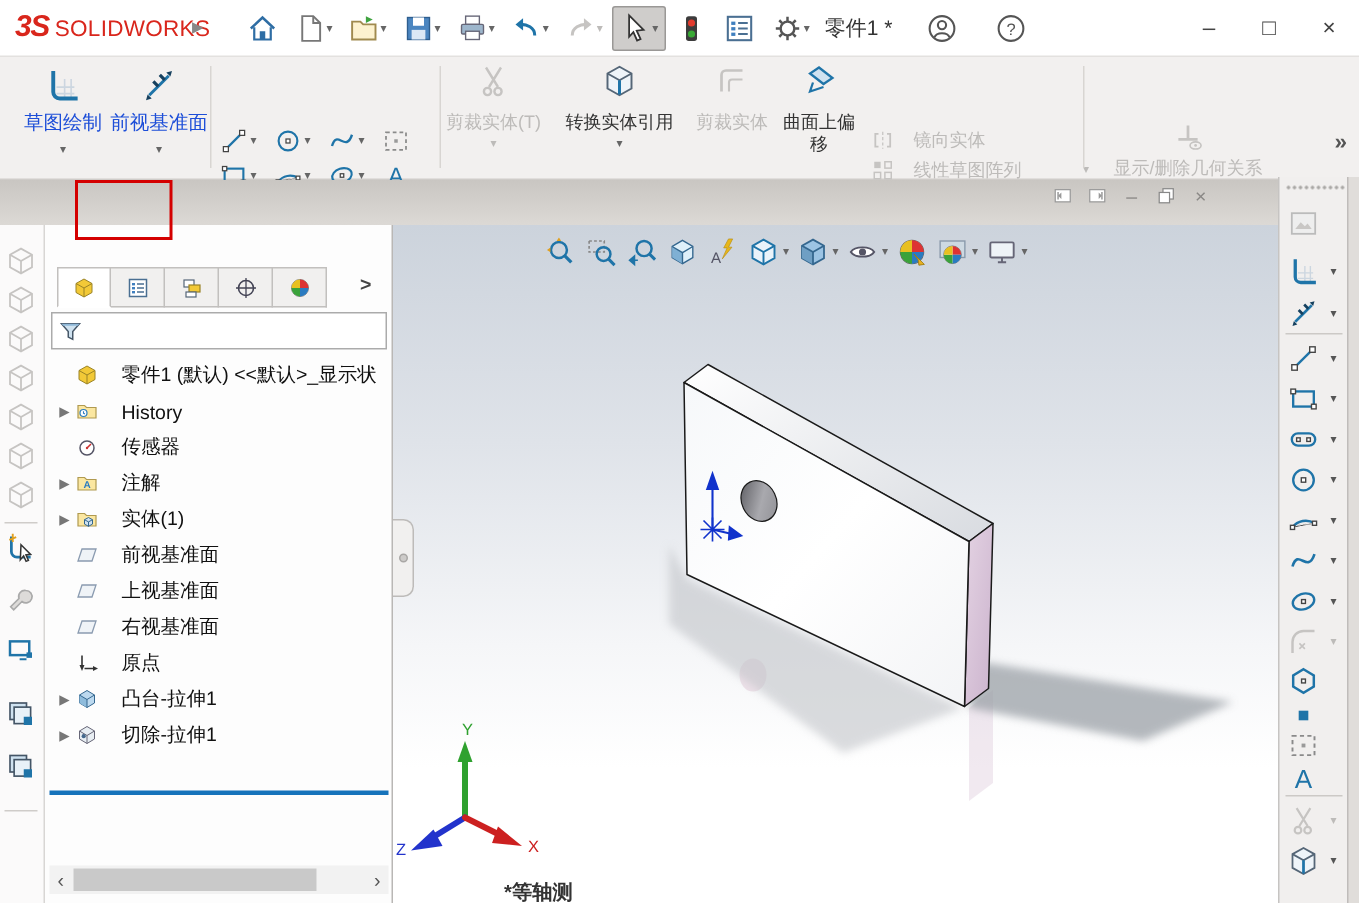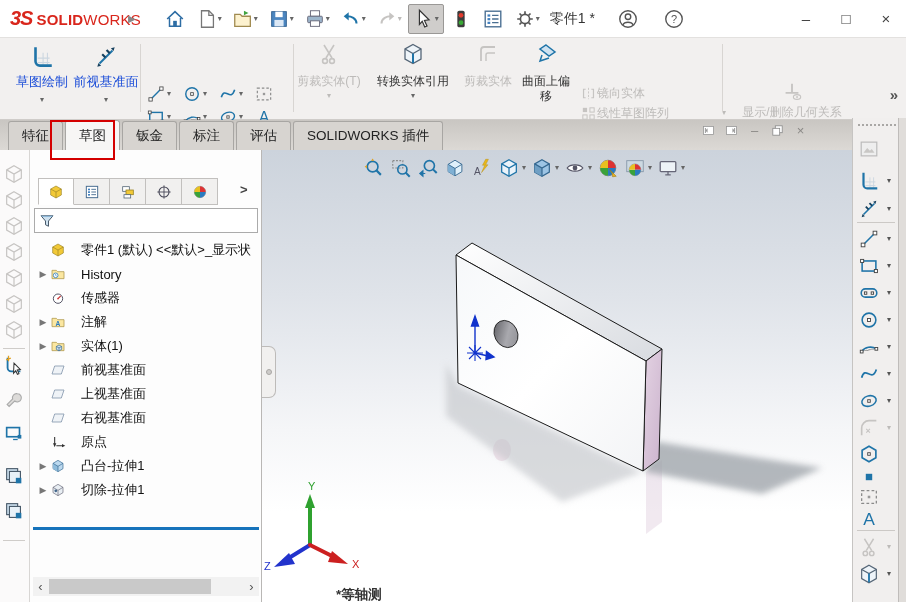--- a/index.html
+++ b/index.html
@@ -8,21 +8,21 @@
 .ic{width:22px;height:22px;display:inline-block;vertical-align:middle;flex:none}
 .ic16{width:16px;height:16px}
 .blue{color:#1f74a8}.dis{color:#c6c4c2!important}
 .dis .lbl,.dis .dd{color:#bdbbb9!important}
 .dd{font-size:8px;color:#666;line-height:1}
 
 #titlebar{position:absolute;left:0;top:0;width:906px;height:38px;background:#fff;border-bottom:1px solid #e3e1df;display:flex;align-items:center}
 #logo{display:flex;align-items:baseline;gap:4px;padding-left:10px;width:128px;flex:none}
 #brandmark{font-style:italic;font-weight:bold;font-size:20px;color:#d9261c;letter-spacing:-1px}
 #brandtext{font-size:15px;color:#d9261c;letter-spacing:.2px}
-#brandtext b{font-weight:bold}
+#brandtext b{font-weight:normal}
 #flyout{color:#888;font-size:10px;margin-right:6px}
 #tb-icons{display:flex;align-items:center;gap:2px;margin-left:18px}
 .tbtn{display:flex;align-items:center;padding:3px 4px;border-radius:2px}
 .tbtn.pressed{background:#cfcdcb;border:1px solid #9a9896}
 #doc-title{margin-left:6px;font-size:14px;color:#333;white-space:nowrap}
 #tb-right{display:flex;align-items:center;gap:16px;margin-left:18px}
 #win-controls{display:flex;align-items:center;gap:0;margin-left:auto}
 .wbtn{width:40px;height:34px;display:flex;align-items:center;justify-content:center;font-size:15px;color:#444}
 
 #ribbon{position:absolute;left:0;top:38px;width:906px;height:82px;background:#f2f0ef;border-bottom:1px solid #cfccc9}
@@ -32,21 +32,21 @@
 .bigbtn .lbl{font-size:13px;color:#1d4ed8;margin-top:3px;white-space:nowrap}
 .bigbtn .dd{margin-top:5px}
 #grid-tools{position:absolute;left:146px;top:45px;display:grid;grid-template-columns:repeat(4,36px);grid-auto-rows:22px;row-gap:1px}
 .gtool{display:flex;align-items:center;gap:1px}
 .gtool .ic{width:20px;height:20px}
 .midbtn{position:absolute;top:4px;display:flex;flex-direction:column;align-items:center}
 .midbtn .ic{width:24px;height:24px}
 .midbtn .lbl{font-size:12px;text-align:center;line-height:1.25;margin-top:8px;color:#333}
 .midbtn .dd{margin-top:3px}
 #list-buttons{position:absolute;left:580px;top:45px;width:146px}
-.listbtn{display:flex;align-items:center;height:20px;gap:0}
+.listbtn{display:flex;align-items:center;height:20px;gap:12px}
 .listbtn .ic{width:17px;height:17px}
 .listbtn .lbl{font-size:12px;color:#333;white-space:nowrap}
 .listbtn .dd{margin-left:auto}
 #relations-btn{position:absolute;left:726px;top:42px;width:132px;display:flex;flex-direction:column;align-items:center}
 #relations-btn .lbl{font-size:12px;margin-top:2px;white-space:nowrap}
 #relations-btn .dd{margin-top:4px}
 #rb-expand{position:absolute;right:8px;top:48px;font-size:15px;color:#555;font-weight:bold}
 #rb-collapse{position:absolute;right:8px;top:88px;font-size:13px;color:#555;font-weight:bold}
 
 #tabrow{position:absolute;left:0;top:120px;width:852px;height:30px;background:linear-gradient(#c9c6c2,#dcd9d5);display:flex;align-items:flex-end}
@@ -658,28 +658,20 @@
             </svg></span>
           <span class="lbl">显示/删除几何关系</span>
           <span class="dd">▾</span>
         </div>
       </div>
     <div id="rb-expand">»</div>
     <div id="rb-collapse">∧</div>
   </div>
 
   <div id="tabrow">
-    <div id="tabs" style="display:flex;align-items:flex-end;margin-left:6px">
-        <div class="ctab">特征</div>
-        <div class="ctab active">草图</div>
-        <div class="ctab">钣金</div>
-        <div class="ctab">标注</div>
-        <div class="ctab">评估</div>
-        <div class="ctab">SOLIDWORKS 插件</div>
-      </div>
     <div id="pane-controls">
         <div class="pcbtn">
           <svg class="ic " viewBox="0 0 24 24">
             <use href="#s-panel-left"></use>
           </svg>
         </div>
         <div class="pcbtn">
           <svg class="ic " viewBox="0 0 24 24">
             <use href="#s-panel-right"></use>
           </svg>

